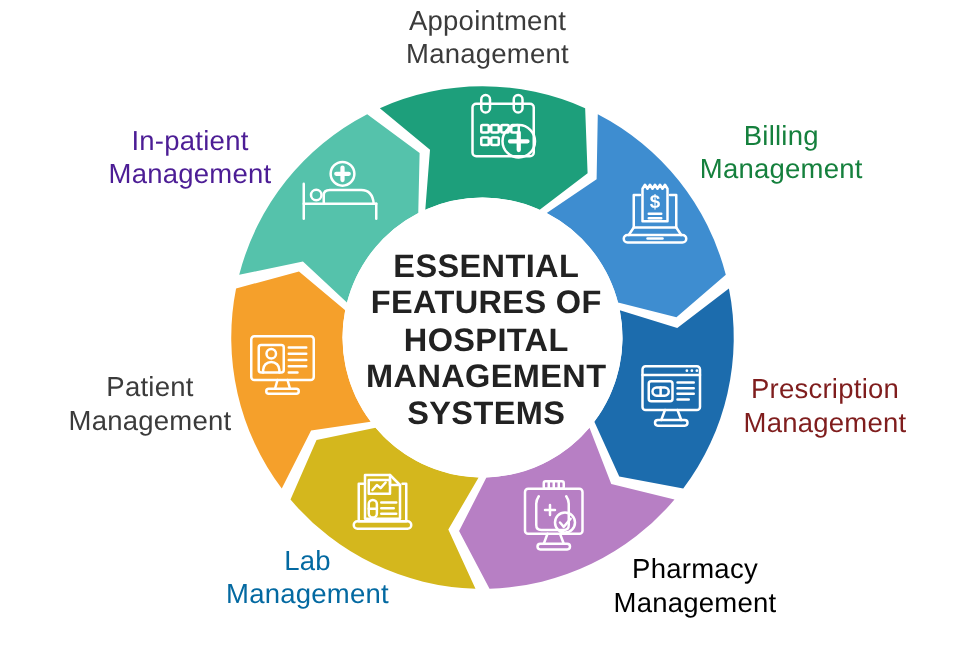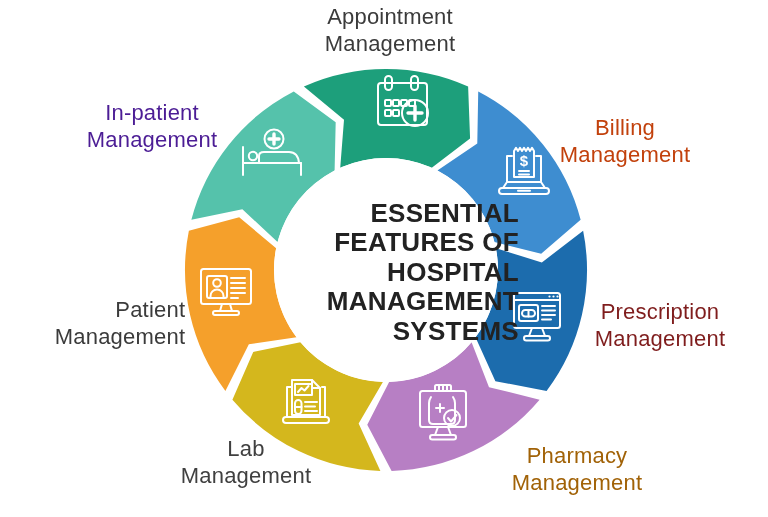--- a/index.html
+++ b/index.html
@@ -10,21 +10,21 @@
   }
   .canvas svg { position:absolute; left:0; top:0; }
   .seg-label {
     position:absolute; transform:translate(-50%,-50%);
     white-space:pre-line; text-align:center;
     font-size:22px; line-height:1.24; letter-spacing:0.2px;
     color:#3b3b3b;
   }
   .center-title {
     position:absolute; left:389px; top:272px; transform:translate(-50%,-50%);
-    white-space:pre-line; text-align:right;
+    white-space:pre-line; text-align:center;
     font-size:26px; font-weight:bold; line-height:1.13; letter-spacing:0.3px;
     color:#222222; width:260px;
   }
   .icon { stroke:#ffffff; stroke-width:2; fill:none; stroke-linecap:round; stroke-linejoin:round; }
   .icon .dot { fill:#ffffff; stroke:none; }
   .icon .thick { stroke-width:3.4; }
   .icon text { fill:#ffffff; stroke:none; font:bold 15px "Liberation Sans", sans-serif; text-anchor:middle; }
 </style>
 </head>
 <body>
@@ -124,29 +124,29 @@
       <path d="M-29,3 H29"></path>
       <path d="M29,3 V15"></path>
       <circle cx="-19" cy="-4" r="4.2"></circle>
       <path d="M-13,3 V-4 Q-13,-8 -8,-8 H17 Q26,-8 27,3"></path>
     </g>
 
   </svg>
 
   <div class="seg-label" style="left: 390px; top: 30px; color: rgb(59, 59, 59);">Appointment
 Management</div>
-  <div class="seg-label" style="left: 625px; top: 141px; color: #c2410c;">Billing
+  <div class="seg-label" style="left: 625px; top: 122px; color: #15803d;">Billing
 Management</div>
   <div class="seg-label" style="left: 660px; top: 325px; color: #7f1d1d;">Prescription
 Management</div>
-  <div class="seg-label" style="left: 577px; top: 469px; color: #a16207;">Pharmacy
+  <div class="seg-label" style="left: 556px; top: 469px; color: #000000;">Pharmacy
 Management</div>
-  <div class="seg-label" style="left: 246px; top: 462px; color: #404040;">Lab
+  <div class="seg-label" style="left: 246px; top: 462px; color: #0369a1;">Lab
 Management</div>
-  <div class="seg-label" style="left: 120px; top: 323px; color: rgb(59, 59, 59); text-align: right;">Patient
+  <div class="seg-label" style="left: 120px; top: 323px; color: rgb(59, 59, 59);">Patient
 Management</div>
   <div class="seg-label" style="left: 152px; top: 126px; color: #4c1d95;">In-patient
 Management</div>
 
   <div class="center-title" style="color: rgb(34, 34, 34);">ESSENTIAL
 FEATURES OF
 HOSPITAL
 MANAGEMENT
 SYSTEMS</div>
 

